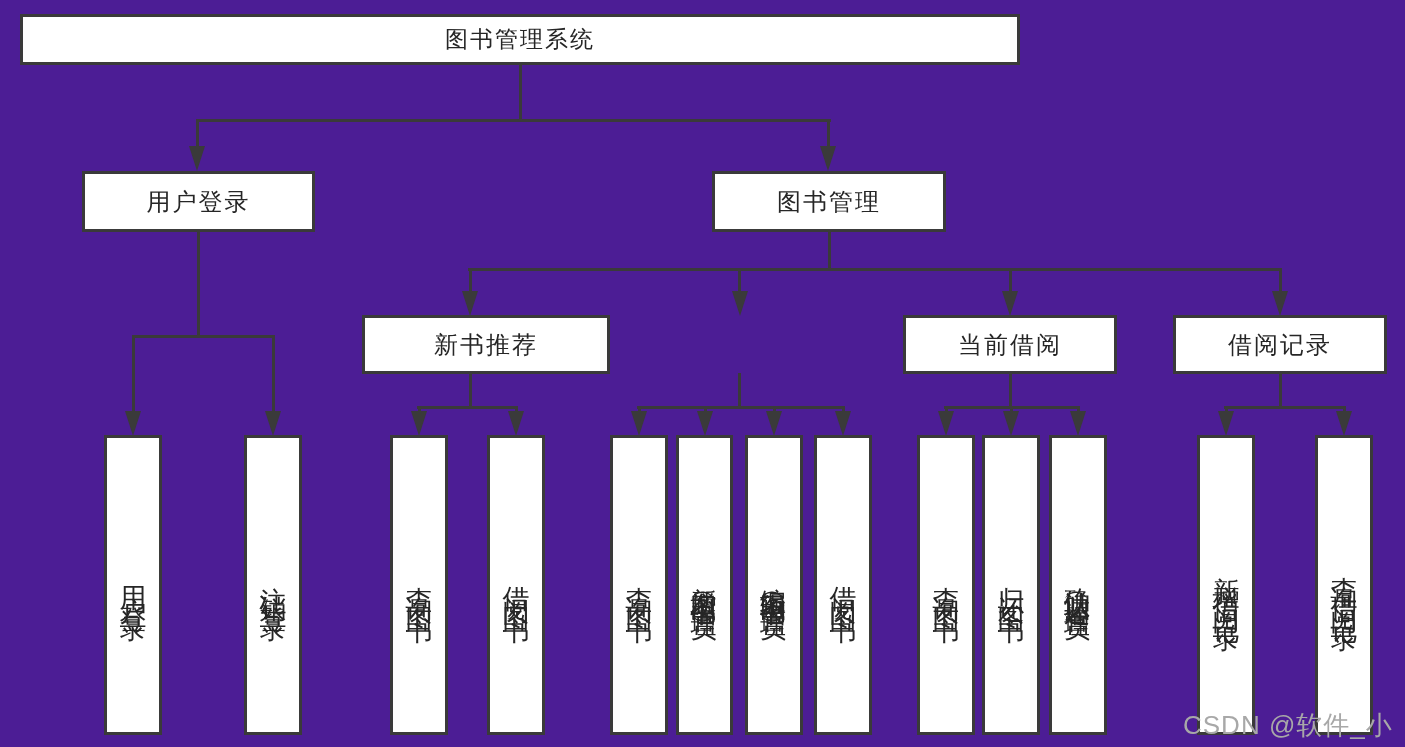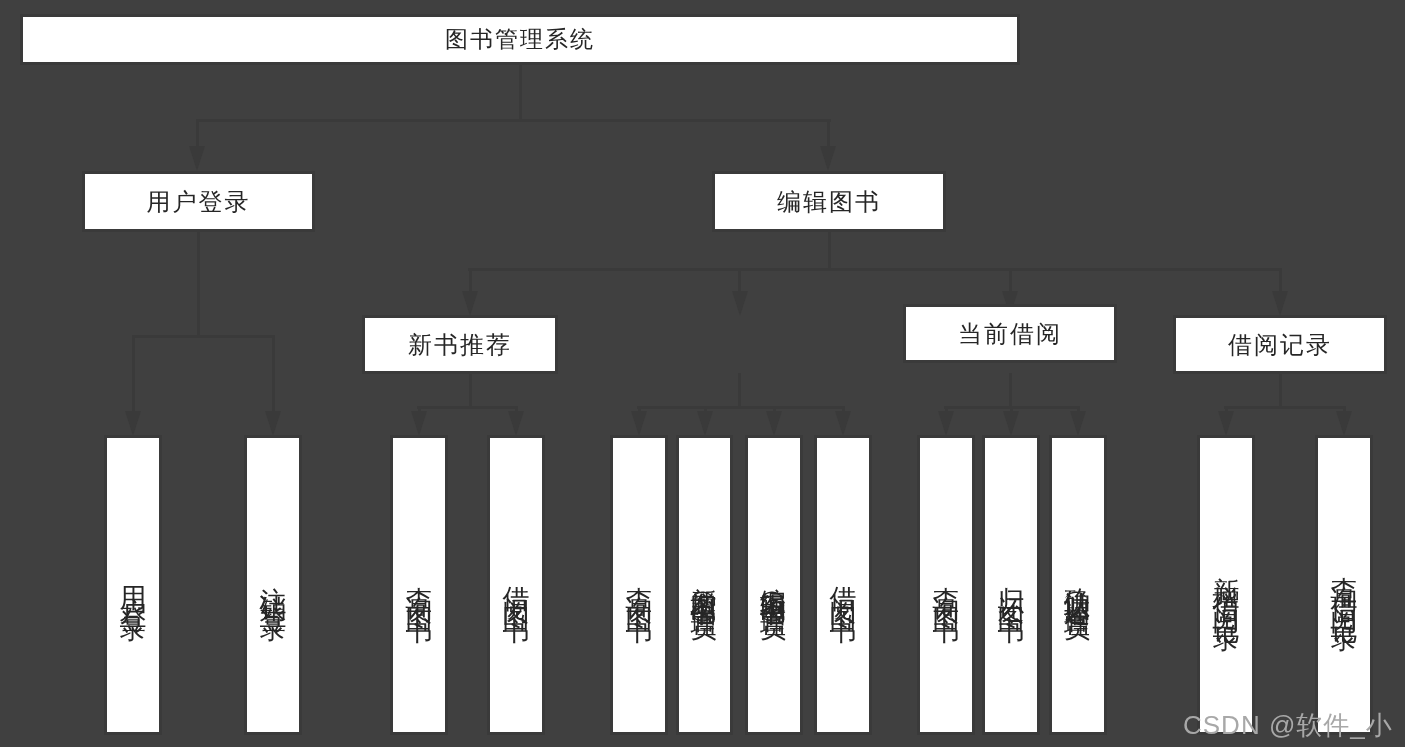--- a/index.html
+++ b/index.html
@@ -3,21 +3,21 @@
 <meta charset="utf-8">
 <style>
   html, body { margin: 0; padding: 0; }
   body {
     width: 1405px; height: 747px;
     background: #ffffff;
     font-family: "Liberation Sans", sans-serif;
     color: #262626;
     overflow: hidden;
   }
-  #canvas { position: relative; width: 1405px; height: 747px; background: #404040; }
+  #canvas { position: relative; width: 1405px; height: 747px; background: #4c1d95; }
 
   
   .box {
     position: absolute;
     box-sizing: border-box;
     border: 3px solid #3a3a3a;
     background: #ffffff;
     display: flex;
     align-items: center;
     justify-content: center;
@@ -77,21 +77,21 @@
   <div>
     <div class="vline" style="left:519px; top:65px; height:55px;"></div>
     <div class="hline" style="left:196px; top:119px; width:635px;"></div>
     <div class="vline" style="left:196px; top:119px; height:27px;"></div>
     <div class="arrow" style="left:189px; top:146px;"></div>
     <div class="vline" style="left:827px; top:119px; height:27px;"></div>
     <div class="arrow" style="left:820px; top:146px;"></div>
   </div>
 
   <div class="box" style="left:82px; top:171px; width:233px; height:61px;">用户登录</div>
-  <div class="box" style="left:712px; top:171px; width:234px; height:61px;">编辑图书</div>
+  <div class="box" style="left:712px; top:171px; width:234px; height:61px;">图书管理</div>
 
   <div>
     <div class="vline" style="left:197px; top:232px; height:105px;"></div>
     <div class="hline" style="left:132px; top:335px; width:143px;"></div>
     <div class="vline" style="left:132px; top:335px; height:78px;"></div>
     <div class="arrow" style="left:125px; top:411px;"></div>
     <div class="vline" style="left:272px; top:335px; height:78px;"></div>
     <div class="arrow" style="left:265px; top:411px;"></div>
   </div>
 
@@ -101,22 +101,22 @@
     <div class="vline" style="left:469px; top:268px; height:25px;"></div>
     <div class="arrow" style="left:462px; top:291px;"></div>
     <div class="vline" style="left:738px; top:268px; height:25px;"></div>
     <div class="arrow" style="left:732px; top:291px;"></div>
     <div class="vline" style="left:1009px; top:268px; height:25px;"></div>
     <div class="arrow" style="left:1002px; top:291px;"></div>
     <div class="vline" style="left:1279px; top:268px; height:25px;"></div>
     <div class="arrow" style="left:1272px; top:291px;"></div>
   </div>
 
-  <div class="box" style="left:362px; top:315px; width:196px; height:59px;">新书推荐</div>
-  <div class="box" style="left:903px; top:304px; width:214px; height:59px;">当前借阅</div>
+  <div class="box" style="left:362px; top:315px; width:248px; height:59px;">新书推荐</div>
+  <div class="box" style="left:903px; top:315px; width:214px; height:59px;">当前借阅</div>
   <div class="box" style="left:1173px; top:315px; width:214px; height:59px;">借阅记录</div>
 
   <div>
 
     <div class="vline" style="left:469px; top:373px; height:35px;"></div>
     <div class="hline" style="left:417px; top:406px; width:101px;"></div>
     <div class="vline" style="left:418px; top:406px; height:12px;"></div>
     <div class="arrow" style="left:411px; top:411px;"></div>
     <div class="vline" style="left:515px; top:406px; height:12px;"></div>
     <div class="arrow" style="left:508px; top:411px;"></div>

